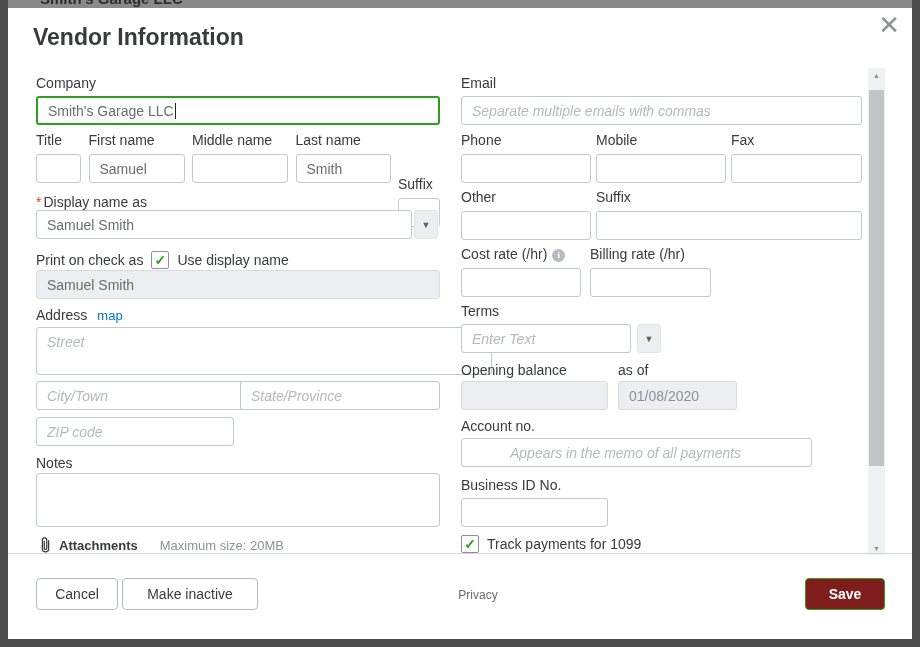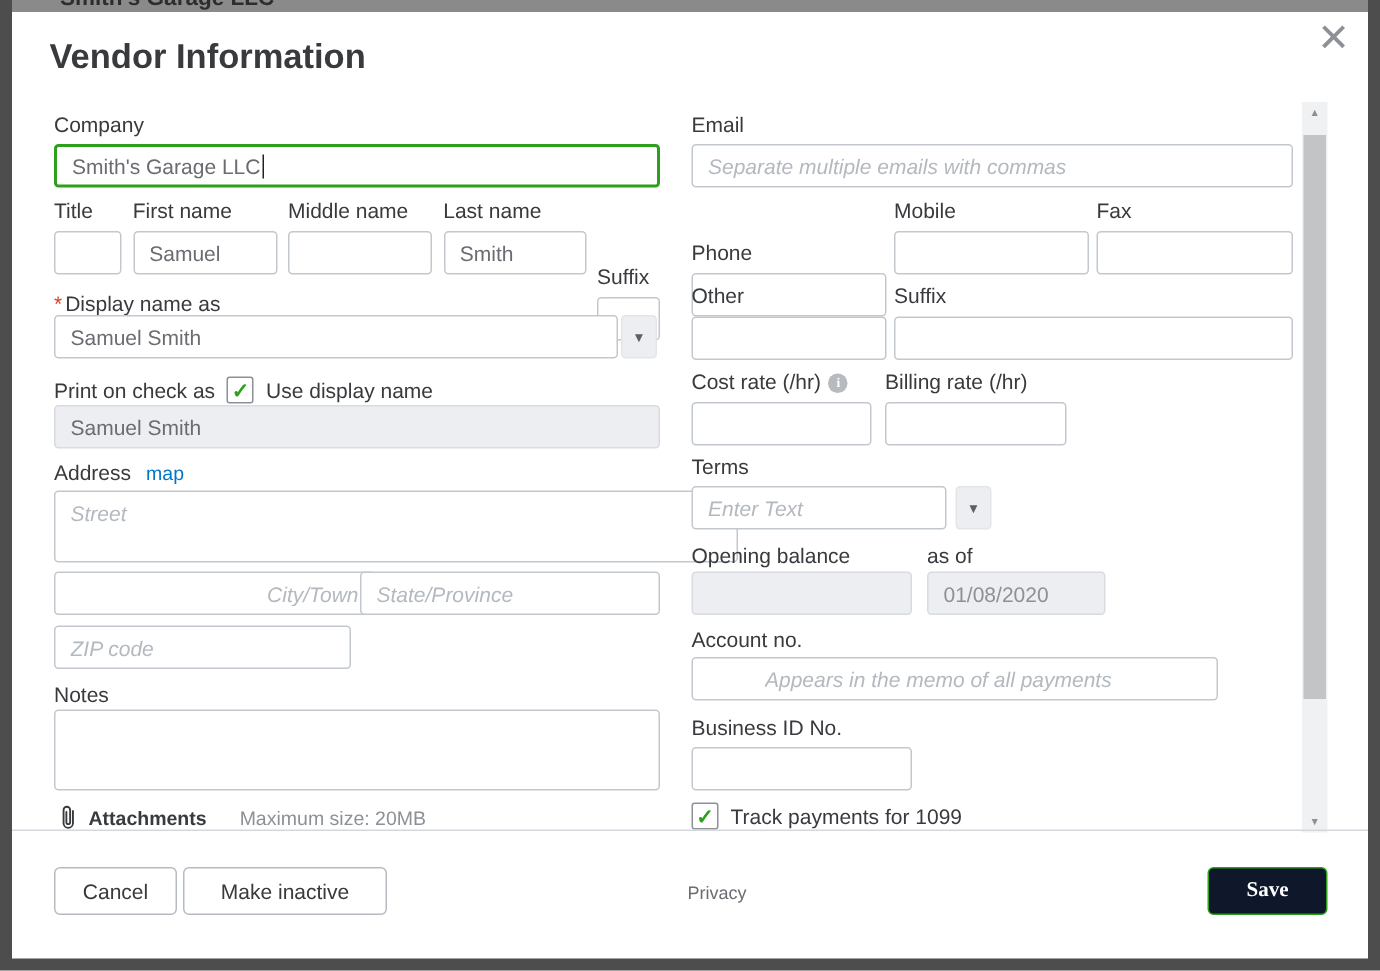--- a/index.html
+++ b/index.html
@@ -83,21 +83,21 @@
   .attach-hint { font-size:13px; color:#8d9096; margin-left:22px; }
 
   .divider { position:absolute; left:0; width:904px; height:1px; background:#d4d7dc; }
 
   .btn {
     position:absolute; height:32px; border-radius:4px; font-size:14px;
     font-family:inherit; cursor:pointer; background:#fff;
     border:1px solid #b6bbc1; color:#393a3d; padding:0 18px;
   }
   .btn-save {
-    background:#0f172a; border:1px solid #2ca01c; color:#fff; font-weight:bold;font-family:Liberation Serif, serif;
+    background:#7f1d1d; border:1px solid #2ca01c; color:#fff; font-weight:bold;
   }
   .privacy { position:absolute; left:0; width:904px; text-align:center; font-size:12px; color:#6b6c72; }
 
   
   .sb-track { position:absolute; left:860px; top:60px; width:17px; height:487px; background:#f0f1f2; }
   .sb-arrow { position:absolute; left:0; width:17px; height:14px; display:flex; align-items:center; justify-content:center; font-size:7px; color:#8d9096; cursor:pointer; }
   .sb-thumb { position:absolute; left:1px; top:22px; width:15px; height:376px; background:#c2c4c6; cursor:pointer; }
 </style>
 </head>
 <body>
@@ -155,40 +155,40 @@
       </span>
     <span class="lbl" style="font-weight:400;">Use display name</span>
   </div>
   <input class="abs field disabled" style="left: 28px; top: 262px; width: 404px;" disabled="" value="Samuel Smith">
 
   <div class="abs" style="left:28px; top:299px; display:flex; align-items:baseline; gap:10px;">
     <span class="lbl">Address</span>
     <a class="link">map</a>
   </div>
   <textarea class="abs tarea" style="left: 28px; top: 319px; width: 456px; height: 48px; font-style: italic;" placeholder="Street"></textarea>
-  <input class="abs field" style="left: 28px; top: 373px; width: 214px; text-align: right;" placeholder="City/Town">
+  <input class="abs field" style="left: 28px; top: 373px; width: 214px;" placeholder="City/Town">
   <input class="abs field" style="left: 232px; top: 373px; width: 200px;" placeholder="State/Province">
   <input class="abs field" style="left: 28px; top: 409px; width: 198px;" placeholder="ZIP code">
 
   <div class="abs lbl" style="left:28px; top:447px;">Notes</div>
   <textarea class="abs tarea" style="left: 28px; top: 465px; width: 404px; height: 54px;"></textarea>
 
   <div class="abs attach-row" style="left:30px; top:528px;">
     <svg width="15" height="18" viewBox="0 0 24 28">
       <path d="M17 7v13a5 5 0 0 1-10 0V6a3.5 3.5 0 0 1 7 0v13a2 2 0 0 1-4 0V8" fill="none" stroke="#393a3d" stroke-width="2" stroke-linecap="round"></path>
     </svg>
     <span class="attach-label">Attachments</span>
     <span class="attach-hint">Maximum size: 20MB</span>
   </div>
 
   <div class="abs lbl" style="left:453px; top:67px;">Email</div>
   <input class="abs field" style="left: 453px; top: 88px; width: 401px;" placeholder="Separate multiple emails with commas">
 
   <div class="abs row" style="left:453px; top:124px; width:401px; gap:5px;">
-    <div class="fgroup" style="width:130px;margin-top:28px;">
+    <div class="fgroup" style="width:130px;">
       <span class="lbl">Phone</span>
       <input class="field" value="" style="">
     </div>
     <div class="fgroup" style="width:130px;">
       <span class="lbl">Mobile</span>
       <input class="field" value="" style="">
     </div>
     <div class="fgroup" style="width:131px;">
       <span class="lbl">Fax</span>
       <input class="field" value="" style="">

